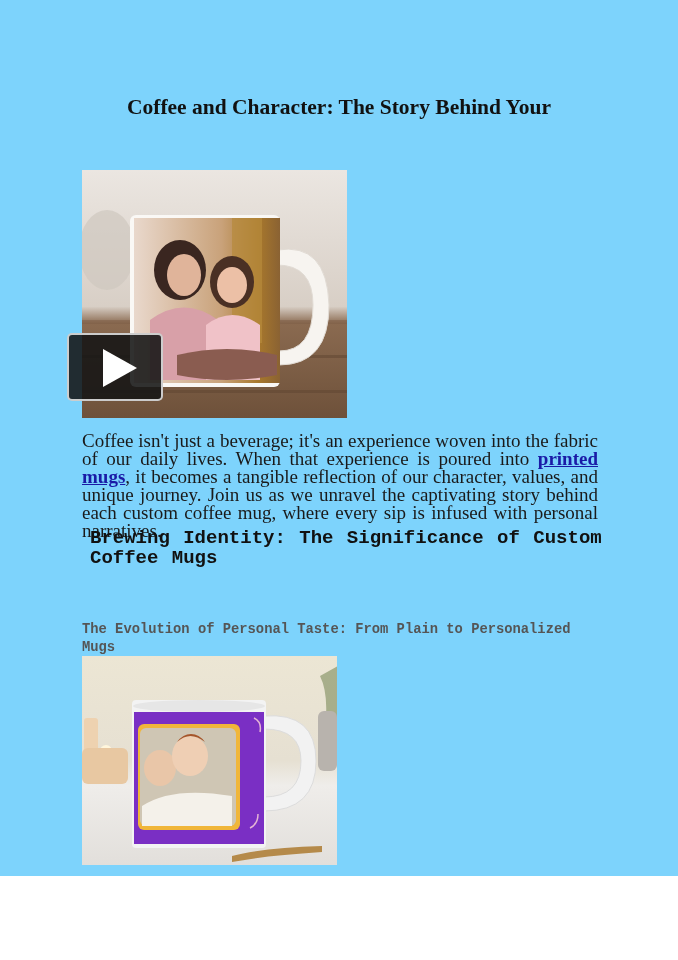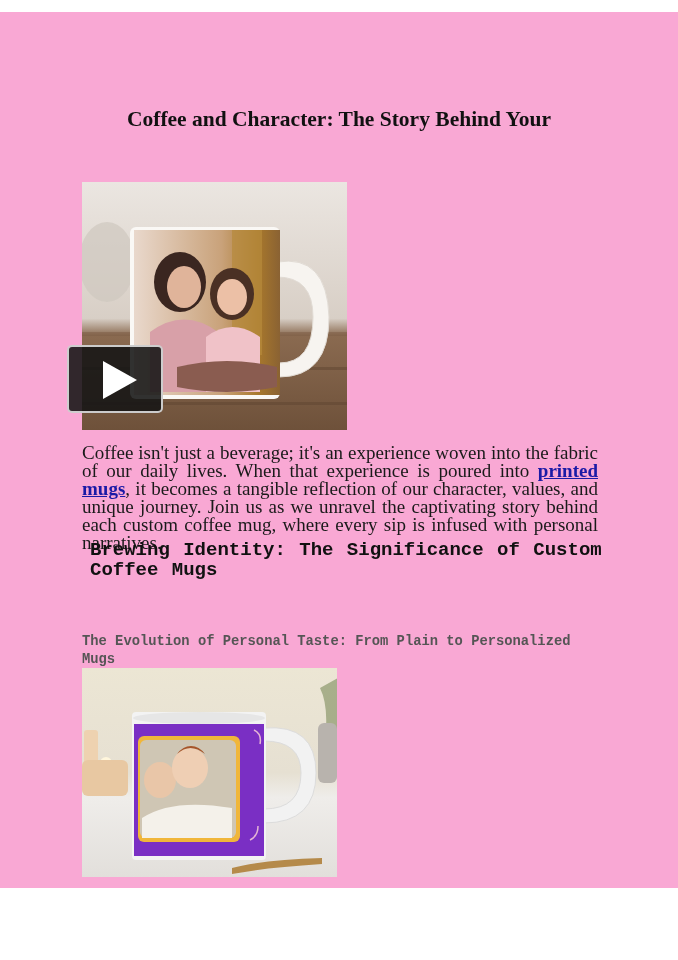--- a/index.html
+++ b/index.html
@@ -1,17 +1,17 @@
 <!DOCTYPE html>
 <html><head>
   <meta charset="utf-8">
   <style>
     html, body { margin: 0; padding: 0; background: #ffffff; }
     body { width: 678px; height: 960px; position: relative; overflow: hidden; color: #111; }
-    .page { position: absolute; left: 0; top: 12px; width: 678px; height: 876px; background: #f9a8d4; }
+    .page { position: absolute; left: 0; top: 0; width: 678px; height: 876px; background: #7dd3fc; }
 
     .title {
       position: absolute; left: 60px; top: 92px; width: 558px;
       text-align: center;
       font-family: "Liberation Serif", serif;
       font-weight: bold; font-size: 21.5px; line-height: 30px; color: #111;
       margin: 0;
     }
 
     .img1 {

